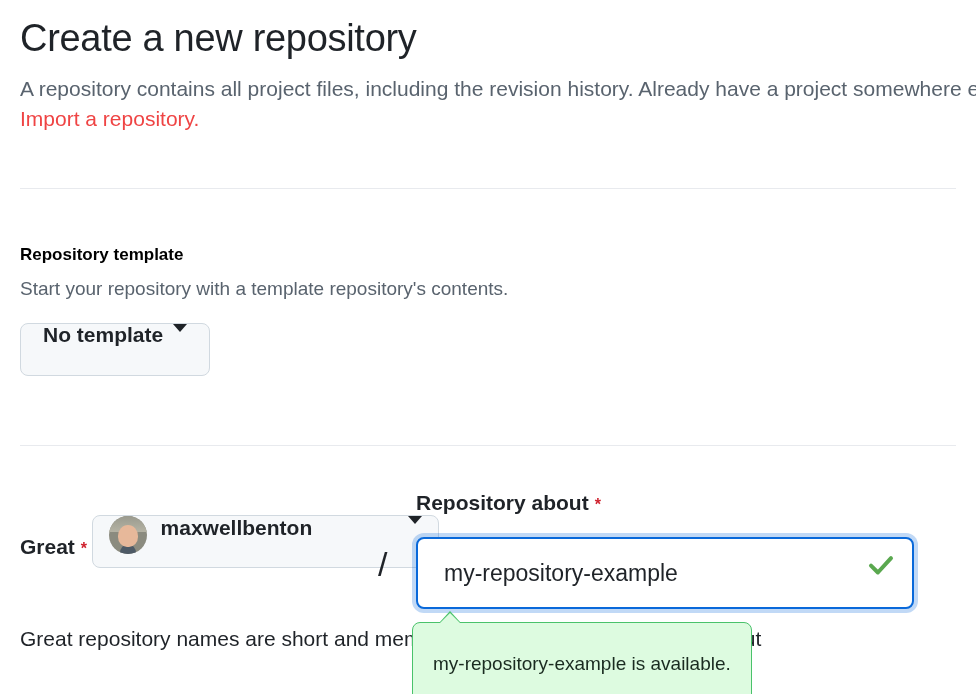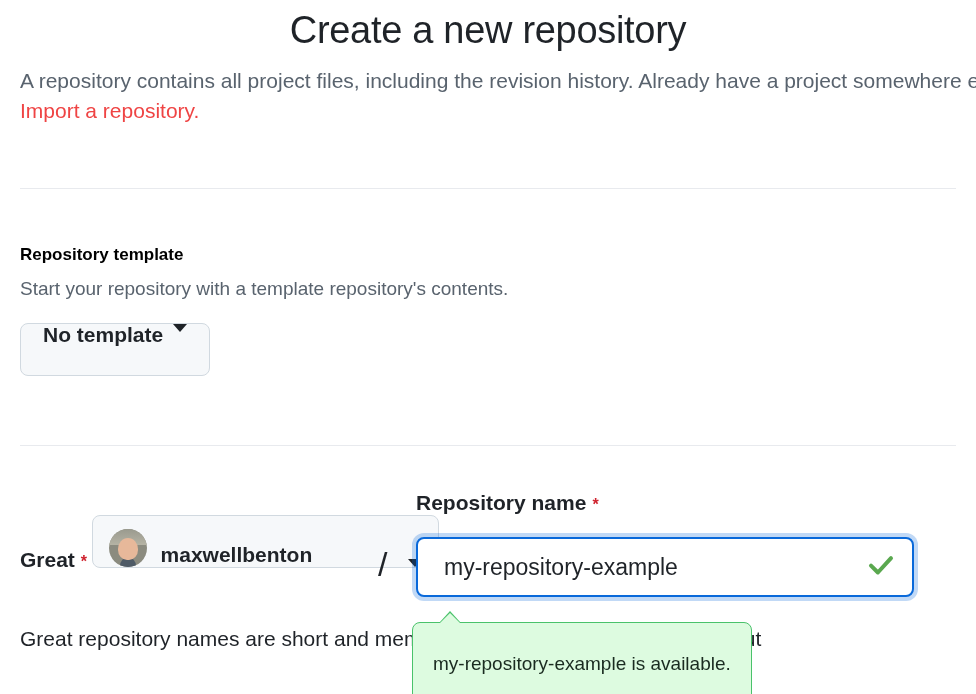--- a/index.html
+++ b/index.html
@@ -22,23 +22,22 @@
   }
 
   
   .page-title {
     font-size: 38px;
     font-weight: 400;
     letter-spacing: -0.3px;
     line-height: 1.2;
     color: #1f2328;
     margin: 0;
-    padding-top: 8px;
-    white-space: nowrap;
-    text-align: center;
+    padding-top: 16px;
+    white-space: nowrap;
   }
   .page-subtitle {
     font-size: 21px;
     line-height: 1.45;
     color: #59636e;
     margin: 12px 0 0 0;
     width: 1100px;           
     white-space: normal;
   }
   .page-subtitle .link {
@@ -110,21 +109,21 @@
     display: inline-block;
   }
   .req { color: #b35900; color: #cf222e; font-weight: 700; margin-left: 6px; }
 
   .owner-col { position: absolute; left: 0; top: 0; }
   .name-col  { position: absolute; left: 396px; top: 0; }
 
   .owner-select {
     margin-top: 23px;
     display: inline-flex;
-    align-items: flex-end;
+    align-items: flex-start;
     gap: 14px;
     width: 347px;
     height: 53px;
     padding: 0 16px;
     background: #f6f8fa;
     border: 1px solid #d1d9e0;
     border-radius: 8px;
     cursor: pointer;
     font-family: inherit;
   }
@@ -169,21 +168,21 @@
   }
 
   .name-input-wrap {
     margin-top: 23px;
     position: relative;
     width: 498px;
     height: 56px;
   }
   .name-input {
     width: 498px;
-    height: 60px;
+    height: 72px;
     border: 2px solid #0969da;
     border-radius: 8px;
     background: #ffffff;
     box-shadow: 0 0 0 4px rgba(9,105,218,0.25);
     padding: 0 52px 0 26px;
     font-size: 23px;
     font-family: inherit;
     color: #1f2328;
     outline: none;
   }
@@ -267,21 +266,21 @@
     <div class="owner-col">
       <span class="label">Great</span><span class="req">*</span>
       <div class="owner-select">
         <span class="avatar"></span>
         <span class="owner-name">maxwellbenton</span>
         <span class="caret owner-caret"></span>
       </div>
     </div>
 
     <div class="name-col">
-      <span class="label">Repository name</span><span class="req">*</span>
+      <span class="label">Repository about</span><span class="req">*</span>
       <div class="name-input-wrap">
         <input class="name-input" type="text" value="my-repository-example" style="">
         <span class="check-icon">
           <svg width="30" height="30" viewBox="0 0 24 24" fill="none" aria-hidden="true">
             <path d="M4 12.5 L9.5 18 L20 6.5" stroke="#5aa84f" stroke-width="3.2" stroke-linecap="round" stroke-linejoin="round"></path>
           </svg>
         </span>
       </div>
     </div>
 

